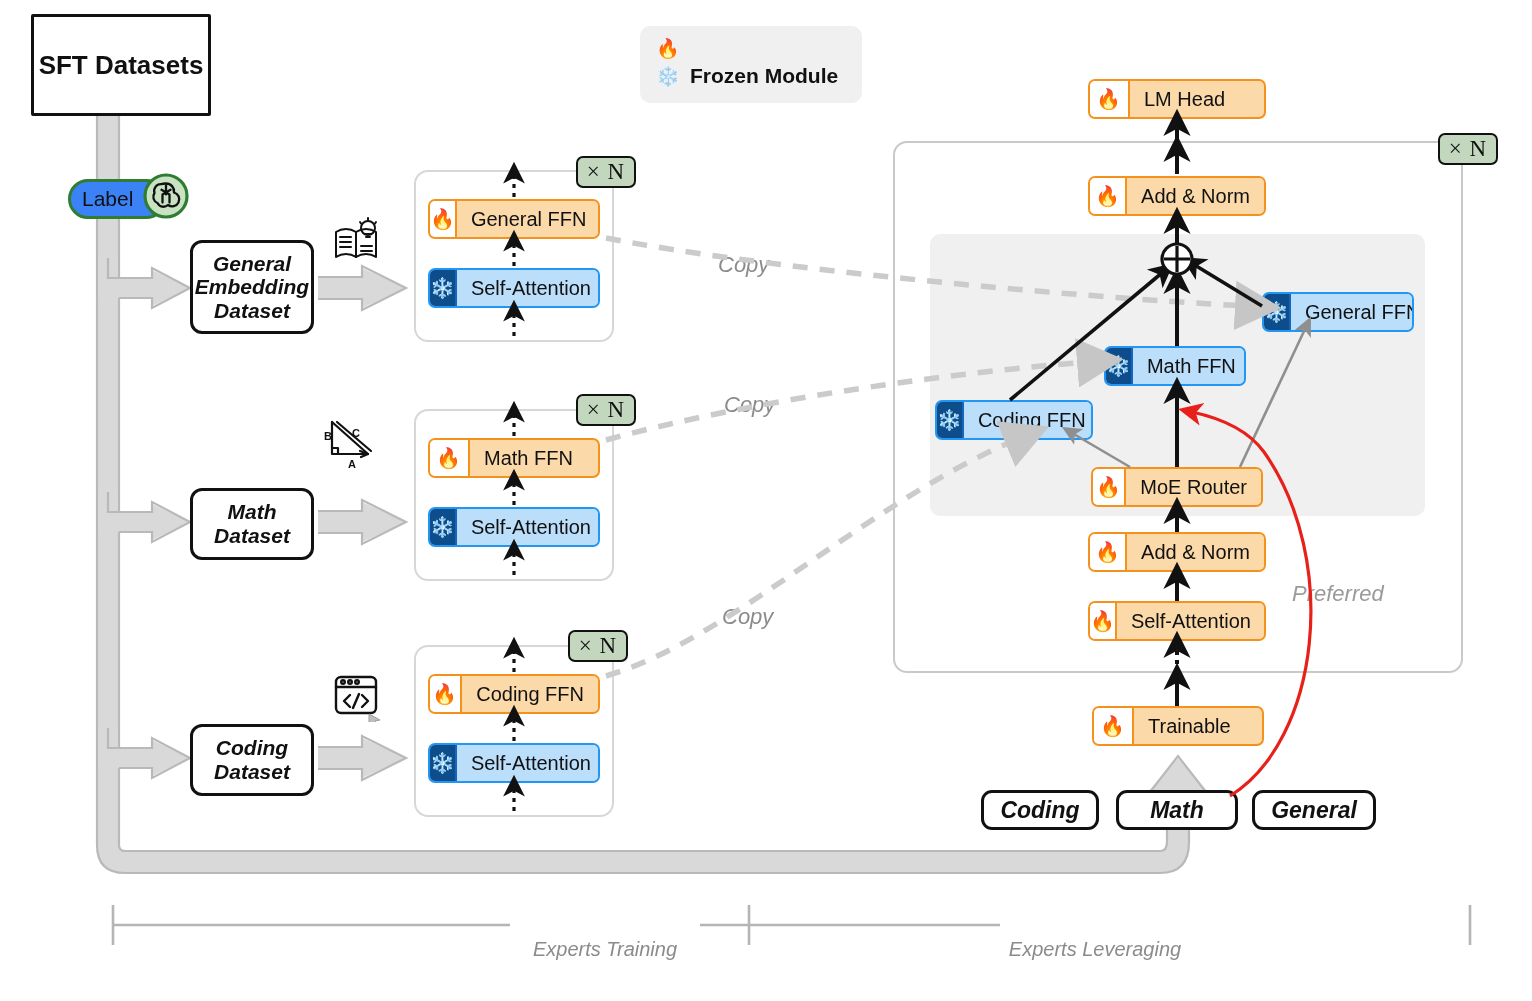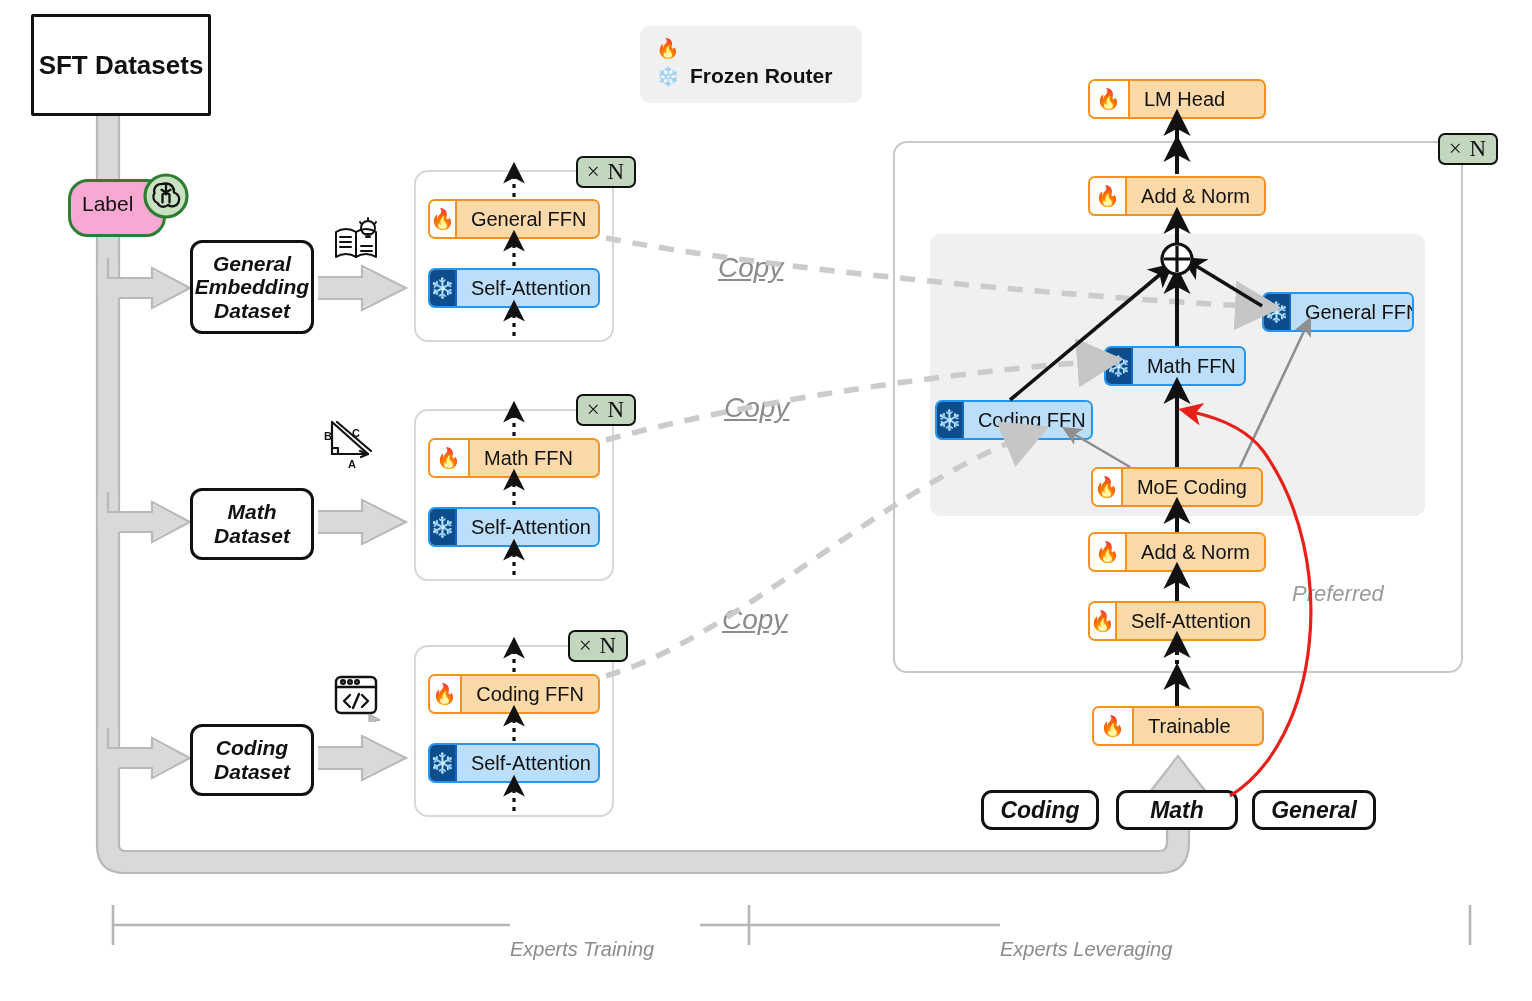--- a/index.html
+++ b/index.html
@@ -35,39 +35,39 @@
        display:flex;align-items:center;justify-content:center;
        font-weight:700;font-size:26px;color:#111;}
 
   
   .xn{background:#C3D7BF;border:2.5px solid #111;border-radius:7px;
       display:flex;align-items:center;justify-content:center;
       font-size:23px;color:#111;font-family:"Liberation Serif","DejaVu Serif",serif;
       letter-spacing:1px;}
 
   
-  .labelchip{background:#f9a8d4;border:3px solid #2E7D32;border-radius:20px;
-      display:flex;align-items:flex-end;padding:0 30px 18px 11px;height:34px;
+  .labelchip{background:#3b82f6;border:3px solid #2E7D32;border-radius:20px;
+      display:flex;align-items:center;padding:0 30px 0 11px;height:34px;
       font-size:21px;color:#111;}
 
   
   .legend{background:#F0F0F0;border-radius:10px;padding:10px 18px 12px 16px;}
   .legend .row{display:flex;align-items:center;gap:10px;font-size:21px;color:#111;
                font-weight:700;line-height:1.38;}
   .legend .gl{font-size:19px;width:24px;text-align:center;}
 
   
   .outline{border:2px solid #c9c9c9;border-radius:14px;background:transparent;}
   .moepanel{background:#F0F0F0;border-radius:10px;}
 
   
-  .copytxt{font-style:italic;font-size:28px;color:#8b8b8b;text-decoration:underline;}
+  .copytxt{font-style:italic;font-size:22px;color:#8b8b8b;}
   .preftxt{font-style:italic;font-size:22px;color:#9a9a9a;}
   .stagename{font-weight:700;font-size:23px;color:#111;text-align:center;}
-  .stagesub{font-style:italic;font-size:20px;color:#8b8b8b;}
+  .stagesub{font-style:italic;font-size:20px;color:#8b8b8b;text-align:center;}
 
   svg.ov{position:absolute;left:0;top:0;width:1532px;height:1001px;pointer-events:none;}
   svg.ov.under{z-index:0;}
   .lyr{z-index:3;}
 </style>
 </head>
 <body>
 
 <div id="stage">
 
@@ -148,21 +148,21 @@
       <path d="M24 13.5 L24 22.4"></path>
     </g>
   </svg>
 
   <div class="abs legend" style="left:640px;top:26px;width:222px;">
     <div class="row">
       <span class="gl">🔥</span>
     </div>
     <div class="row">
       <span class="gl">❄️</span>
-      <span>Frozen Router</span>
+      <span>Frozen Module</span>
     </div>
   </div>
 
   <div class="abs dsbox" style="left:190px;top:240px;width:124px;height:94px;">
     <div>
       <div>General</div>
       <div>Embedding</div>
       <div>Dataset</div>
     </div>
   </div>
@@ -284,21 +284,21 @@
     <span class="lb">Math FFN</span>
   </div>
 
   <div class="abs pill cold" style="left:935px;top:400px;width:158px;">
     <span class="ic">❄️</span>
     <span class="lb">Coding FFN</span>
   </div>
 
   <div class="abs pill warm" style="left:1091px;top:467px;width:172px;">
     <span class="ic">🔥</span>
-    <span class="lb">MoE Coding</span>
+    <span class="lb">MoE Router</span>
   </div>
 
   <div class="abs pill warm" style="left:1088px;top:532px;width:178px;">
     <span class="ic">🔥</span>
     <span class="lb">Add &amp; Norm</span>
   </div>
 
   <div class="abs pill warm" style="left:1088px;top:601px;width:178px;">
     <span class="ic">🔥</span>
     <span class="lb">Self-Attention</span>

